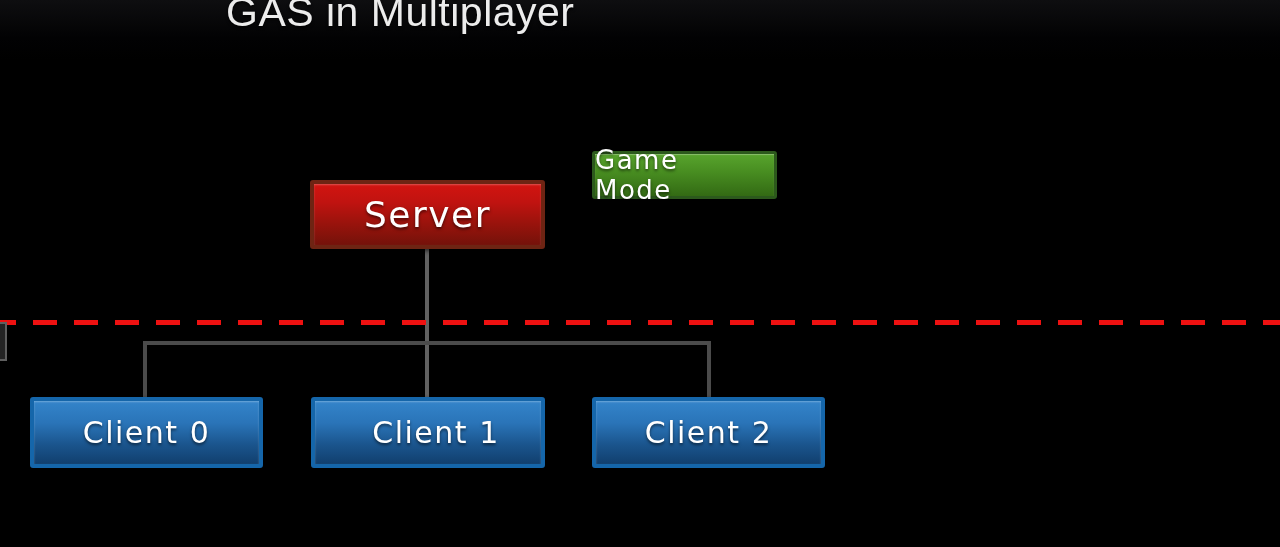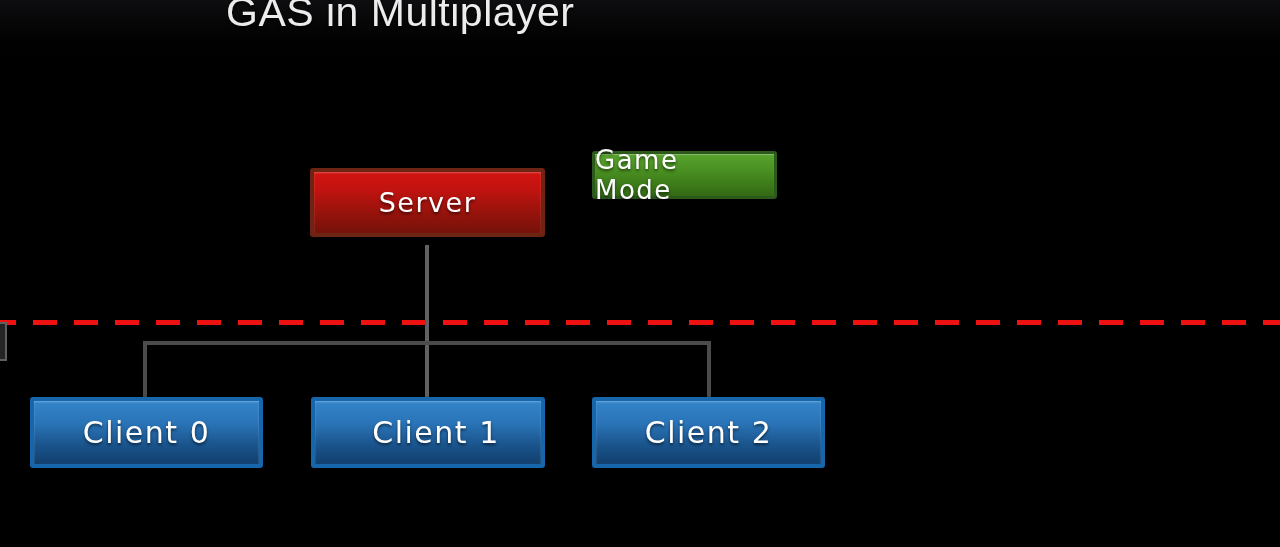--- a/index.html
+++ b/index.html
@@ -39,26 +39,26 @@
     display: flex;
     align-items: center;
     justify-content: center;
     color: #fff;
     letter-spacing: 1.5px;
     text-shadow: 0 2px 3px rgba(0,0,0,0.55);
     border-radius: 3px;
     z-index: 4;
   }
   .node-server {
-    left: 310px; top: 168px;
+    left: 310px; top: 180px;
     width: 235px; height: 69px;
     border: 4px solid #6e2413;
     background: linear-gradient(180deg, #d21410 0%, #c01310 30%, #99130c 65%, #74120a 100%);
     box-shadow: inset 0 1px 2px rgba(255,255,255,0.28), 0 2px 4px rgba(0,0,0,0.6);
-    font-size: 27px;
+    font-size: 36px;
   }
   .node-gamemode {
     left: 592px; top: 151px;
     width: 185px; height: 48px;
     border: 3px solid #2c591c;
     background: linear-gradient(180deg, #58a42d 0%, #478c20 45%, #336a14 100%);
     box-shadow: inset 0 1px 1px rgba(255,255,255,0.3), 0 1px 3px rgba(0,0,0,0.6);
     font-size: 26px;
     word-spacing: 14px;
   }

